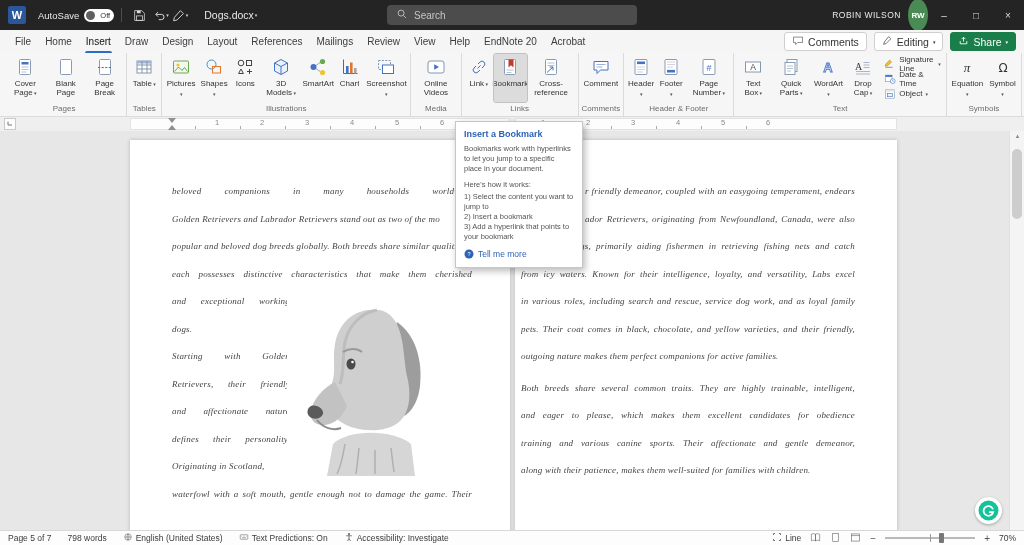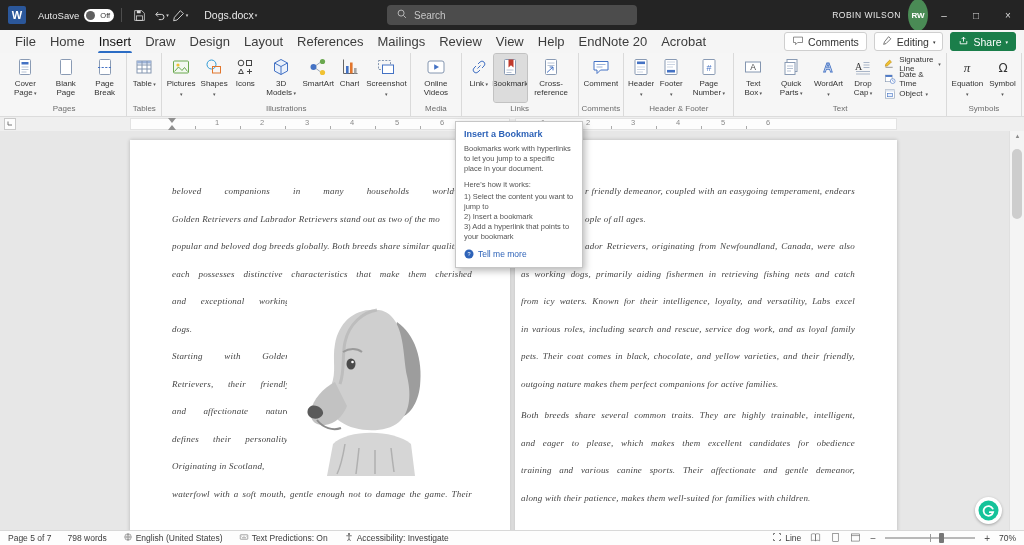--- a/index.html
+++ b/index.html
@@ -28,21 +28,21 @@
   .user-name { font-size:8.5px; letter-spacing:.5px; margin-right:7px; }
   .avatar { width:20px; height:32px; border-radius:50%; background:var(--avatar-green,#4a8b55);
             color:#fff; font-size:8px; font-weight:bold; display:flex; align-items:center; justify-content:center; }
   .winbtn { width:32px; height:30px; display:flex; align-items:center; justify-content:center;
             font-size:10px; color:#dadada; }
 
   
   .menubar { position:absolute; left:0; top:30px; width:1024px; height:23px; background:#f5f5f5;
              display:flex; align-items:center; padding:0 8px; }
   .mtabs { display:flex; gap:0; }
-  .mtab { font-size:13px; color:#3c3c3c; padding:4px 7px; height:23px; display:flex; align-items:center; position:relative; }
+  .mtab { font-size:10px; color:#3c3c3c; padding:4px 7px; height:23px; display:flex; align-items:center; position:relative; }
   .mtab.active { color:#111; }
   .mtab.active::after { content:""; position:absolute; left:6px; right:6px; bottom:0; height:2.5px;
                         background:var(--accent-blue,#2b6cc4); border-radius:2px 2px 0 0; }
   .menu-right { margin-left:auto; display:flex; align-items:center; gap:7px; }
   .mbtn { height:19px; border:1px solid #cfcfcf; background:#fff; border-radius:3px; display:flex;
           align-items:center; gap:4px; padding:0 7px; font-size:10.5px; color:#333; }
   .mbtn.share { background:var(--share-green,#1a7e4a); border-color:var(--share-green,#1a7e4a); color:#fff; }
   .mbtn .chv { font-size:5px; color:inherit; }
 
   
@@ -589,21 +589,20 @@
         <path d="M24 126 C30 134 40 137 48 134" stroke="#8c8c8c" stroke-width="2" fill="none"></path>
         <ellipse cx="58" cy="70" rx="4.5" ry="5.5" fill="#4a4a4a"></ellipse>
         <circle cx="59.5" cy="68" r="1.3" fill="#fff"></circle>
         <path d="M50 58 C56 54 64 54 69 58" stroke="#9a9a9a" stroke-width="2" fill="none"></path>
       </g>
     </svg>
   </div>
   <div class="page right">
     <div class="ptext">
         <div class="dline frag">r friendly demeanor, coupled with an easygoing temperament, endears them</div>
-        <div class="dline frag left">ople of all ages.</div>
         <div class="dline frag">ador Retrievers, originating from Newfoundland, Canada, were also bred</div>
         <div class="dline">as working dogs, primarily aiding fishermen in retrieving fishing nets and catch</div>
         <div class="dline">from icy waters. Known for their intelligence, loyalty, and versatility, Labs excel</div>
         <div class="dline">in various roles, including search and rescue, service dog work, and as loyal family</div>
         <div class="dline">pets. Their coat comes in black, chocolate, and yellow varieties, and their friendly,</div>
         <div class="dline left">outgoing nature makes them perfect companions for active families.</div>
         <div class="dline para">Both breeds share several common traits. They are highly trainable, intelligent,</div>
         <div class="dline">and eager to please, which makes them excellent candidates for obedience</div>
         <div class="dline">training and various canine sports. Their affectionate and gentle demeanor,</div>
         <div class="dline left">along with their patience, makes them well-suited for families with children.</div>

